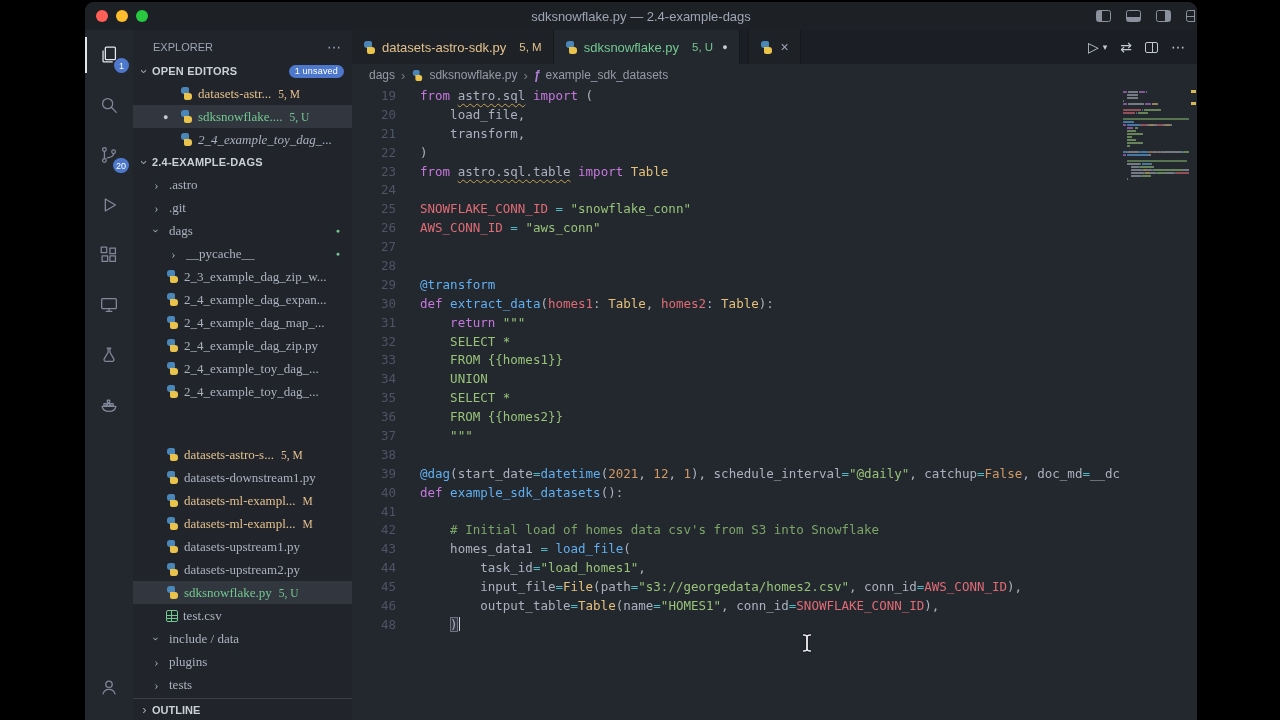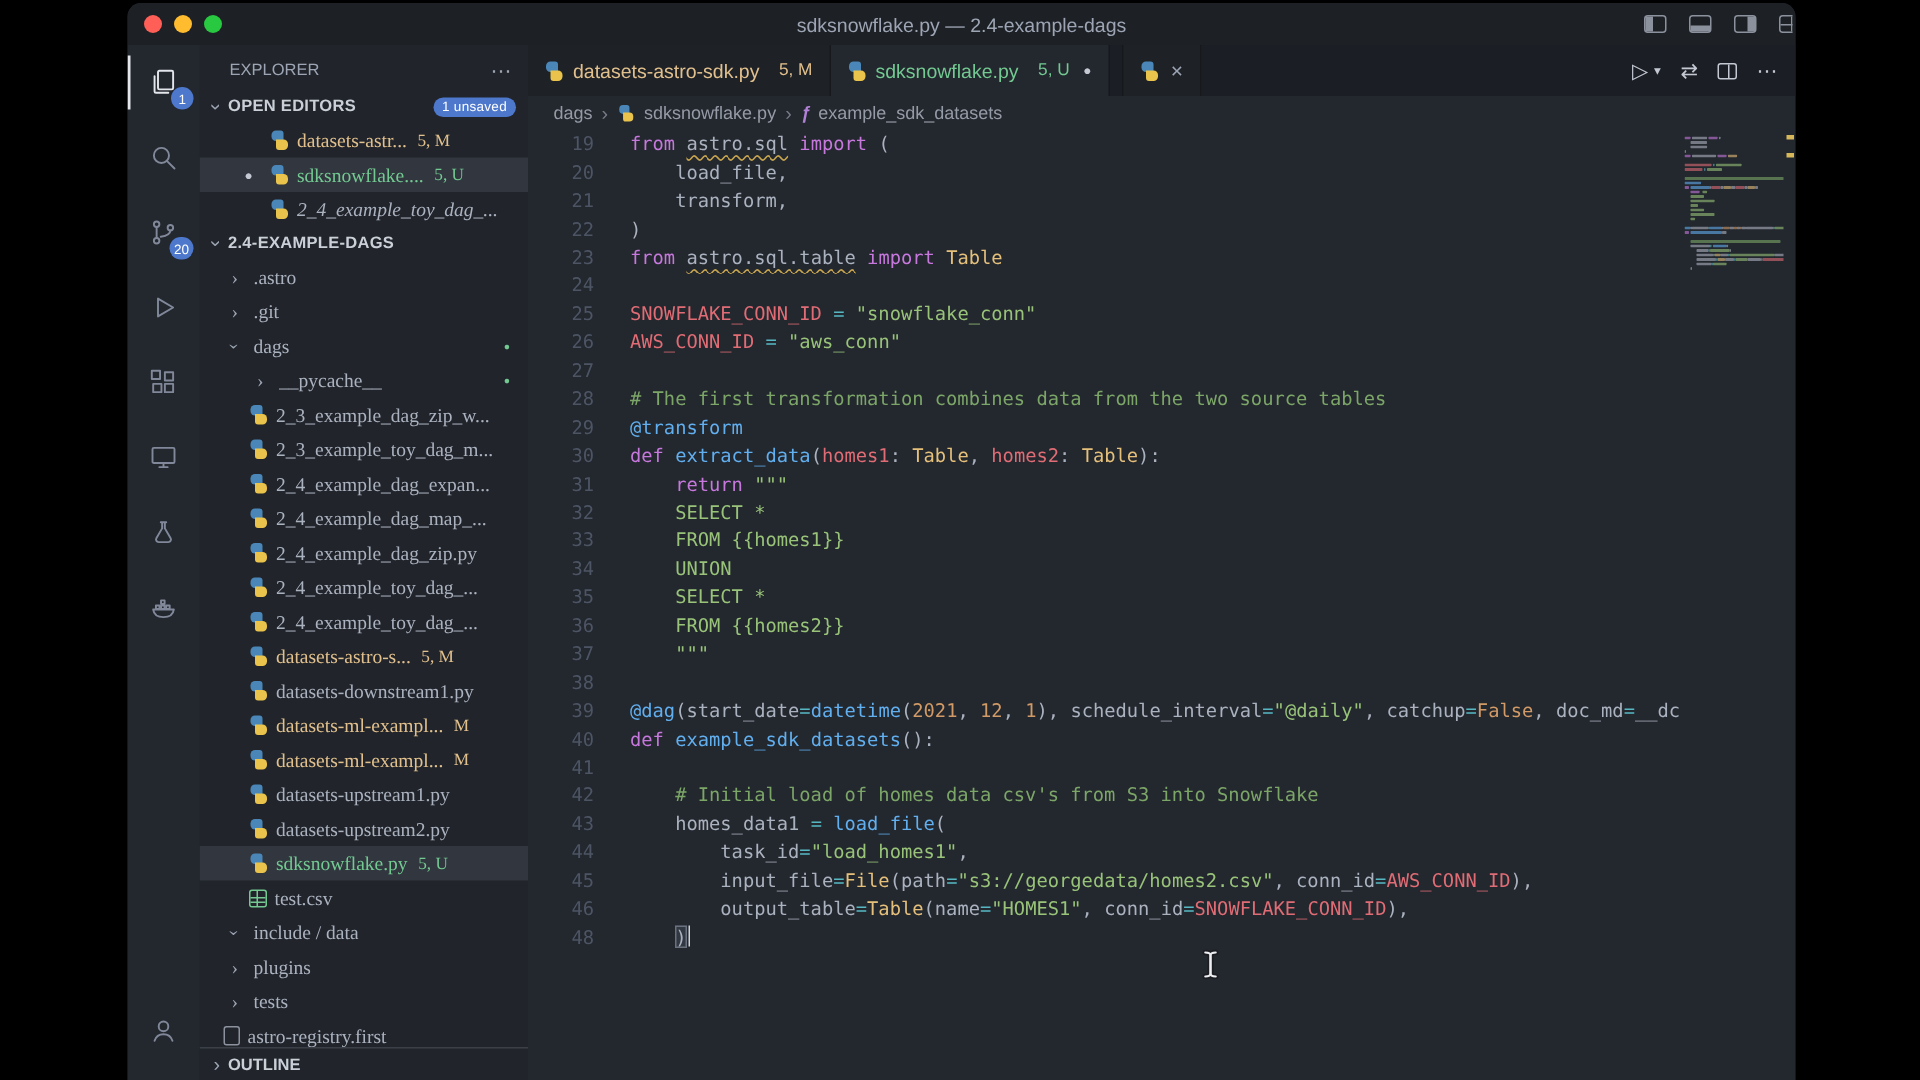--- a/index.html
+++ b/index.html
@@ -250,43 +250,39 @@
             <span class="chev">›</span>
             <span class="label ">__pycache__</span>
             <span class="tree-dot">●</span>
           </div>
           <div class="row tree-row" style="padding-left: 33px;">
             <span class="pyicon"></span>
             <span class="label ">2_3_example_dag_zip_w...</span>
           </div>
           <div class="row tree-row" style="padding-left: 33px;">
             <span class="pyicon"></span>
-            <span class="label ">2_3_example_toy_dag_m...</span>
-          </div>
-          <div class="row tree-row" style="padding-left: 33px;">
-            <span class="pyicon"></span>
             <span class="label ">2_4_example_dag_expan...</span>
           </div>
           <div class="row tree-row" style="padding-left: 33px;">
             <span class="pyicon"></span>
             <span class="label ">2_4_example_dag_map_...</span>
           </div>
           <div class="row tree-row" style="padding-left: 33px;">
             <span class="pyicon"></span>
             <span class="label ">2_4_example_dag_zip.py</span>
           </div>
           <div class="row tree-row" style="padding-left: 33px;">
             <span class="pyicon"></span>
             <span class="label ">2_4_example_toy_dag_...</span>
           </div>
           <div class="row tree-row" style="padding-left: 33px;">
             <span class="pyicon"></span>
             <span class="label ">2_4_example_toy_dag_...</span>
           </div>
-          <div class="row tree-row" style="padding-left: 33px;">
+          <div class="row tree-row" style="padding-left: 33px; margin-top: 40px;">
             <span class="pyicon"></span>
             <span class="label mod">datasets-astro-s...</span>
             <span class="fbadge mod">5, M</span>
           </div>
           <div class="row tree-row" style="padding-left: 33px;">
             <span class="pyicon"></span>
             <span class="label ">datasets-downstream1.py</span>
           </div>
           <div class="row tree-row" style="padding-left: 33px;">
             <span class="pyicon"></span>
@@ -384,21 +380,21 @@
         <div class="code" id="code">
             <div class="code-line"><span class="ln">19</span><span class="lc"><span class="tok-k">from</span><span class="tok-d"> </span><span class="tok-d wavy">astro.sql</span><span class="tok-d"> </span><span class="tok-k">import</span><span class="tok-d"> (</span></span></div>
             <div class="code-line"><span class="ln">20</span><span class="lc"><span class="tok-d">    load_file,</span></span></div>
             <div class="code-line"><span class="ln">21</span><span class="lc"><span class="tok-d">    transform,</span></span></div>
             <div class="code-line"><span class="ln">22</span><span class="lc"><span class="tok-d">)</span></span></div>
             <div class="code-line"><span class="ln">23</span><span class="lc"><span class="tok-k">from</span><span class="tok-d"> </span><span class="tok-d wavy">astro.sql.table</span><span class="tok-d"> </span><span class="tok-k">import</span><span class="tok-d"> </span><span class="tok-t">Table</span></span></div>
             <div class="code-line"><span class="ln">24</span><span class="lc"></span></div>
             <div class="code-line"><span class="ln">25</span><span class="lc"><span class="tok-v">SNOWFLAKE_CONN_ID</span><span class="tok-d"> </span><span class="tok-o">=</span><span class="tok-d"> </span><span class="tok-s">"snowflake_conn"</span></span></div>
             <div class="code-line"><span class="ln">26</span><span class="lc"><span class="tok-v">AWS_CONN_ID</span><span class="tok-d"> </span><span class="tok-o">=</span><span class="tok-d"> </span><span class="tok-s">"aws_conn"</span></span></div>
             <div class="code-line"><span class="ln">27</span><span class="lc"></span></div>
-            <div class="code-line"><span class="ln">28</span><span class="lc"><span class="tok-c"># The first transformation combines data from the two source tables</span></span></div>
+            <div class="code-line"><span class="ln">28</span></div>
             <div class="code-line"><span class="ln">29</span><span class="lc"><span class="tok-f">@transform</span></span></div>
             <div class="code-line"><span class="ln">30</span><span class="lc"><span class="tok-k">def</span><span class="tok-d"> </span><span class="tok-f">extract_data</span><span class="tok-d">(</span><span class="tok-v">homes1</span><span class="tok-d">: </span><span class="tok-t">Table</span><span class="tok-d">, </span><span class="tok-v">homes2</span><span class="tok-d">: </span><span class="tok-t">Table</span><span class="tok-d">):</span></span></div>
             <div class="code-line"><span class="ln">31</span><span class="lc"><span class="tok-d">    </span><span class="tok-k">return</span><span class="tok-d"> </span><span class="tok-s">"""</span></span></div>
             <div class="code-line"><span class="ln">32</span><span class="lc"><span class="tok-s">    SELECT *</span></span></div>
             <div class="code-line"><span class="ln">33</span><span class="lc"><span class="tok-s">    FROM {{homes1}}</span></span></div>
             <div class="code-line"><span class="ln">34</span><span class="lc"><span class="tok-s">    UNION</span></span></div>
             <div class="code-line"><span class="ln">35</span><span class="lc"><span class="tok-s">    SELECT *</span></span></div>
             <div class="code-line"><span class="ln">36</span><span class="lc"><span class="tok-s">    FROM {{homes2}}</span></span></div>
             <div class="code-line"><span class="ln">37</span><span class="lc"><span class="tok-s">    """</span></span></div>
             <div class="code-line"><span class="ln">38</span><span class="lc"></span></div>

